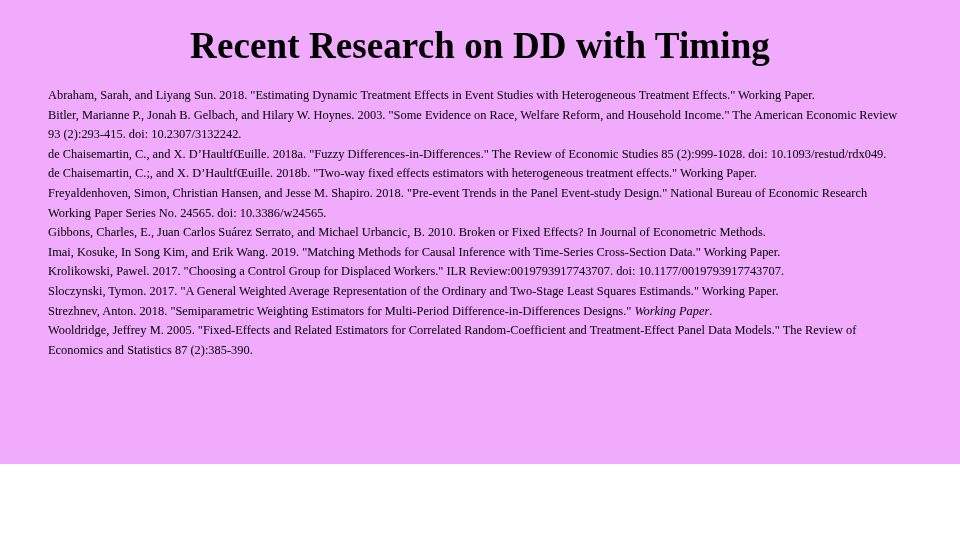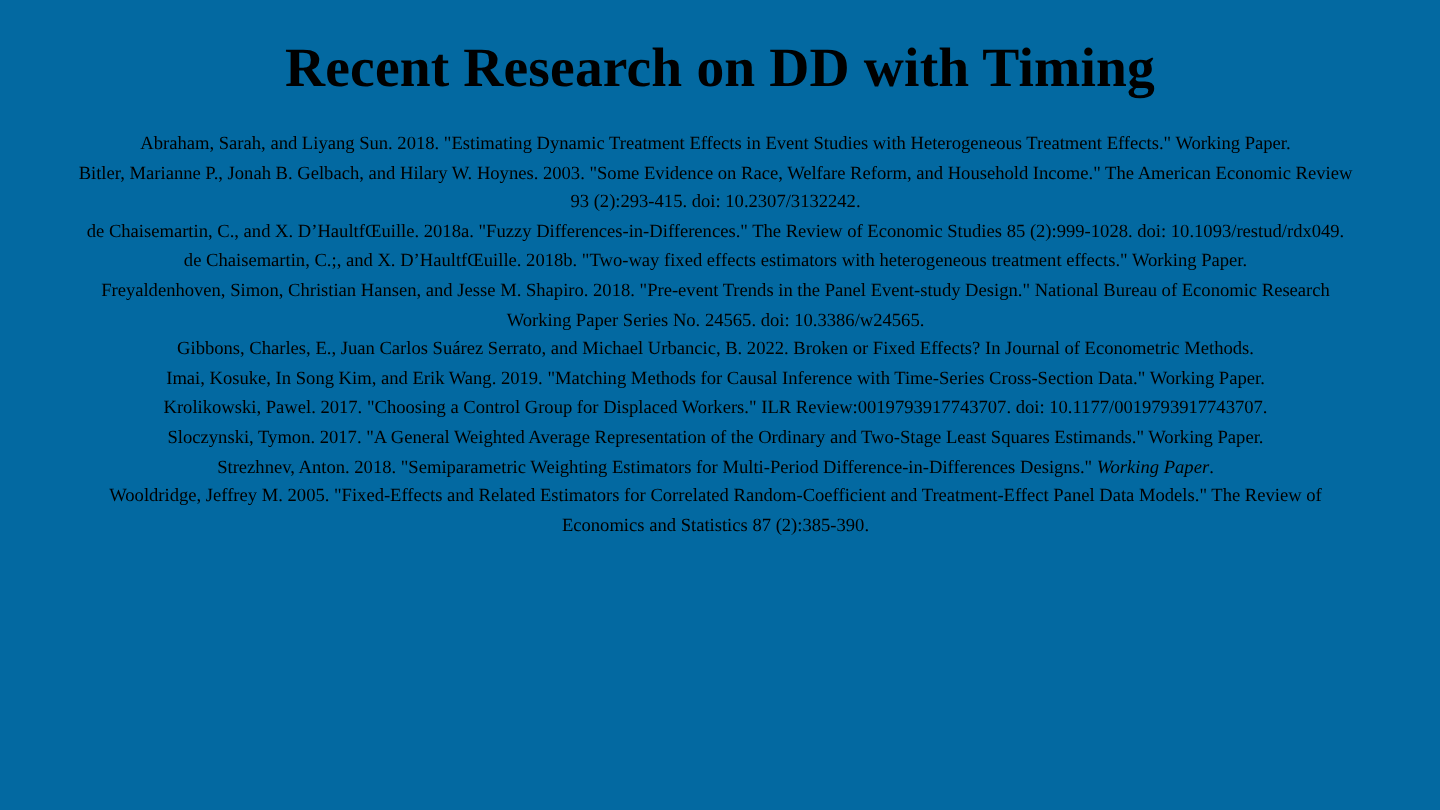--- a/index.html
+++ b/index.html
@@ -10,22 +10,22 @@
     width: 960px;
     height: 540px;
     background: #ffffff;
     font-family: "Liberation Serif", "DejaVu Serif", serif;
     color: #000000;
     overflow: hidden;
   }
   .slide {
     position: relative;
     width: 960px;
-    height: 540px;
-    background: #0369a1;
+    height: 464px;
+    background: #f0abfc;
     box-sizing: border-box;
   }
   .slide-title {
     position: absolute;
     top: 24px;
     left: 0;
     width: 960px;
     text-align: center;
     font-family: "Liberation Serif", "DejaVu Serif", serif;
     font-weight: bold;
@@ -40,21 +40,21 @@
     top: 86px;
     left: 48px;
     width: 858px;
     font-size: 12.4px;
     line-height: 19.6px;
     text-align: left;
   }
   .ref-item {
     margin: 0 0 0 0;
     padding: 0;
-    text-align: center;
+    text-align: left;
     text-indent: 0;
   }
   .ital {
     font-style: italic;
   }
 </style>
 </head>
 <body>
 
 <div class="slide">
@@ -70,21 +70,21 @@
 
 
 
 
     <p class="ref-item"><span>de Chaisemartin, C., and X. D’HaultfŒuille. 2018a. "Fuzzy Differences-in-Differences."  The Review of Economic Studies 85 (2):999-1028. doi: 10.1093/restud/rdx049.</span></p>
 
     <p class="ref-item"><span>de Chaisemartin, C.;, and X. D’HaultfŒuille. 2018b. "Two-way fixed effects estimators with heterogeneous treatment effects."  Working Paper.</span></p>
 
     <p class="ref-item"><span>Freyaldenhoven, Simon, Christian Hansen, and Jesse M. Shapiro. 2018. "Pre-event Trends in the Panel Event-study Design."  National Bureau of Economic Research Working Paper Series No. 24565. doi: 10.3386/w24565.</span></p>
 
-    <p class="ref-item"><span>Gibbons, Charles, E., Juan Carlos Suárez Serrato, and Michael Urbancic, B. 2022. Broken or Fixed Effects? In Journal of Econometric Methods.</span></p>
+    <p class="ref-item"><span>Gibbons, Charles, E., Juan Carlos Suárez Serrato, and Michael Urbancic, B. 2010. Broken or Fixed Effects? In Journal of Econometric Methods.</span></p>
 
     <p class="ref-item"><span>Imai, Kosuke, In Song Kim, and Erik Wang. 2019. "Matching Methods for Causal Inference with Time-Series Cross-Section Data."  Working Paper.</span></p>
 
     <p class="ref-item"><span>Krolikowski, Pawel. 2017. "Choosing a Control Group for Displaced Workers."  ILR Review:0019793917743707. doi: 10.1177/0019793917743707.</span></p>
 
     <p class="ref-item"><span>Sloczynski, Tymon. 2017. "A General Weighted Average Representation of the Ordinary and Two-Stage Least Squares Estimands."  Working Paper.</span></p>
 
     <p class="ref-item"><span>Strezhnev, Anton. 2018. "Semiparametric Weighting Estimators for Multi-Period Difference-in-Differences Designs."  </span><span class="ital">Working Paper</span><span>.</span></p>
 
     <p class="ref-item"><span>Wooldridge, Jeffrey M. 2005. "Fixed-Effects and Related Estimators for Correlated Random-Coefficient and Treatment-Effect Panel Data Models."  The Review of Economics and Statistics 87 (2):385-390.</span></p>

